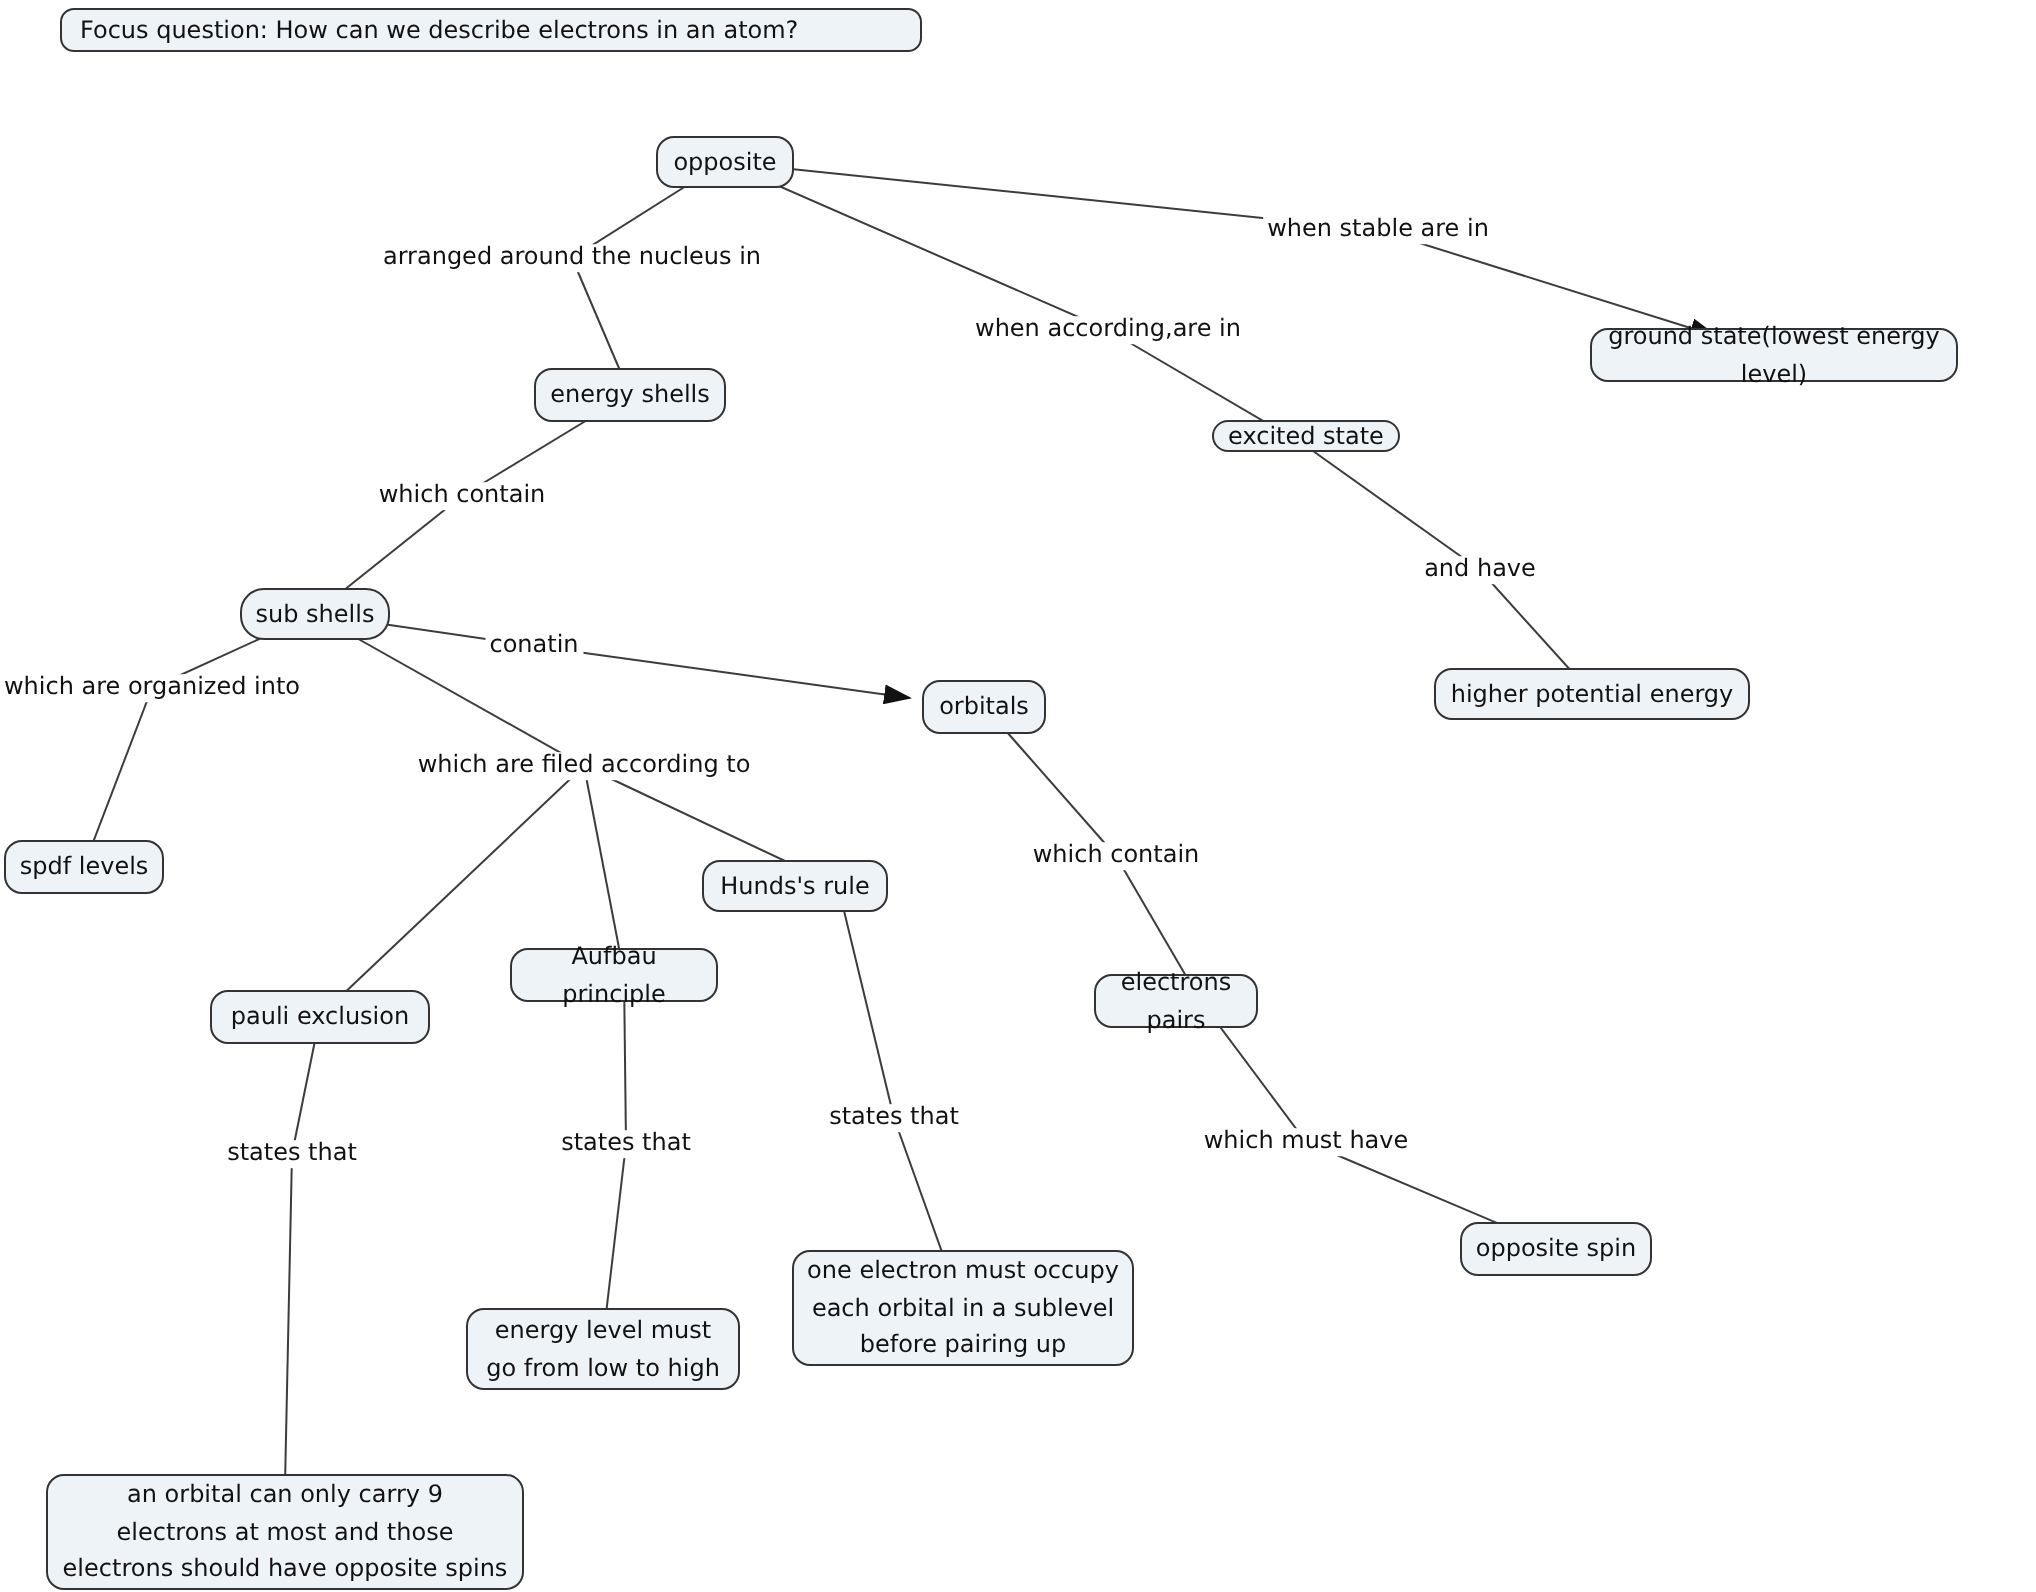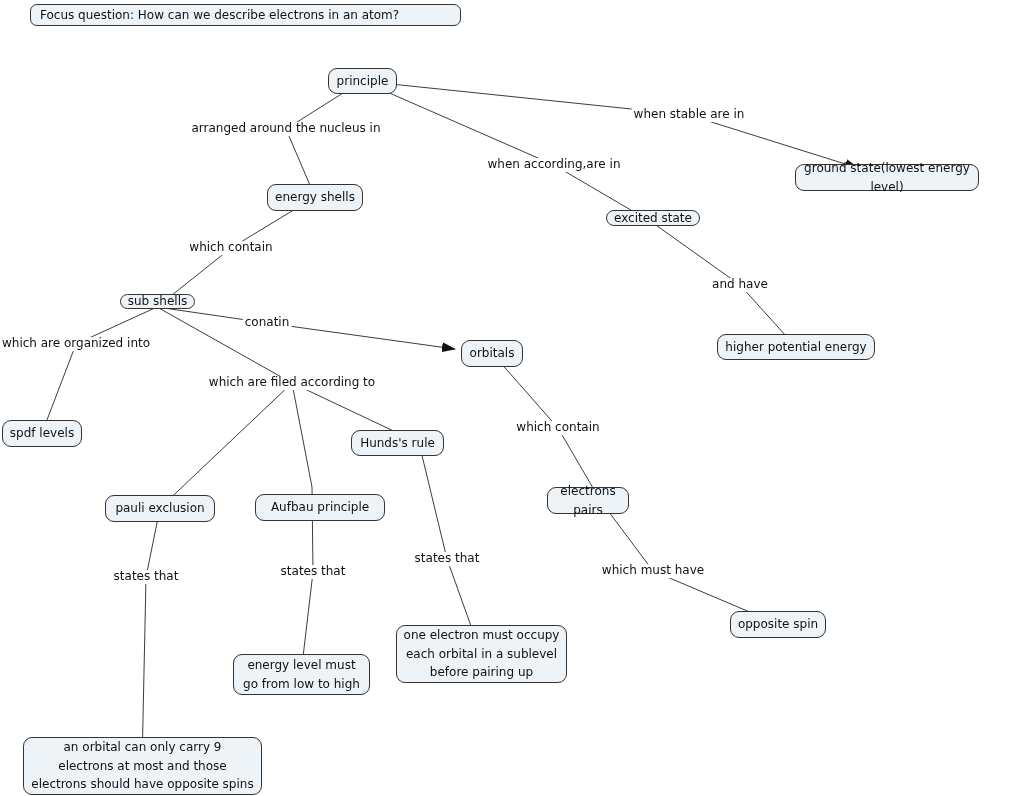--- a/index.html
+++ b/index.html
@@ -96,28 +96,28 @@
         <line x1="653" y1="223" x2="740" y2="285"></line>
         <line x1="740" y1="285" x2="796" y2="347"></line>
         <line x1="492" y1="353" x2="558" y2="428"></line>
         <line x1="558" y1="428" x2="600" y2="500"></line>
         <line x1="600" y1="500" x2="653" y2="571"></line>
         <line x1="653" y1="571" x2="778" y2="624"></line>
       </g>
   </svg>
   <div id="nodes-layer">
       <div class="node focus" style="left: 30px; top: 4px; width: 431px; height: 22px;">Focus question: How can we describe electrons in an atom?</div>
-      <div class="node" style="left: 328px; top: 68px; width: 69px; height: 26px;">principle</div>
+      <div class="node" style="left: 328px; top: 68px; width: 69px; height: 26px;">opposite</div>
       <div class="node" style="left: 267px; top: 184px; width: 96px; height: 27px;">energy shells</div>
-      <div class="node" style="left: 120px; top: 294px; width: 75px; height: 15px;">sub shells</div>
+      <div class="node" style="left: 120px; top: 294px; width: 75px; height: 26px; border-radius: 12px;">sub shells</div>
       <div class="node" style="left: 2px; top: 420px; width: 80px; height: 27px;">spdf levels</div>
       <div class="node" style="left: 461px; top: 340px; width: 62px; height: 27px;">orbitals</div>
       <div class="node" style="left: 351px; top: 430px; width: 93px; height: 26px;">Hunds's rule</div>
       <div class="node" style="left: 105px; top: 495px; width: 110px; height: 27px;">pauli exclusion</div>
-      <div class="node" style="left: 255px; top: 474px; width: 130px; height: 27px; margin-top: 20px;">Aufbau principle</div>
+      <div class="node" style="left: 255px; top: 474px; width: 104px; height: 27px;">Aufbau principle</div>
       <div class="node" style="left: 606px; top: 210px; width: 94px; height: 16px;">excited state</div>
       <div class="node" style="left: 795px; top: 164px; width: 184px; height: 27px;">ground state(lowest energy level)</div>
       <div class="node" style="left: 717px; top: 334px; width: 158px; height: 26px;">higher potential energy</div>
       <div class="node" style="left: 547px; top: 487px; width: 82px; height: 27px;">electrons pairs</div>
       <div class="node" style="left: 730px; top: 611px; width: 96px; height: 27px;">opposite spin</div>
       <div class="node" style="left: 396px; top: 625px; width: 171px; height: 58px;">one electron must occupy
 each orbital in a sublevel
 before pairing up</div>
       <div class="node" style="left: 233px; top: 654px; width: 137px; height: 41px;">energy level must
 go from low to high</div>

